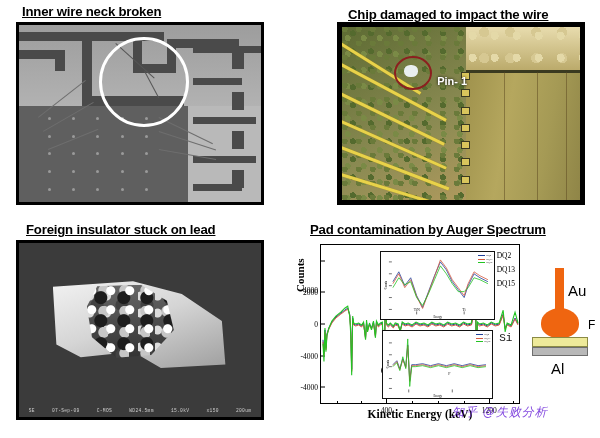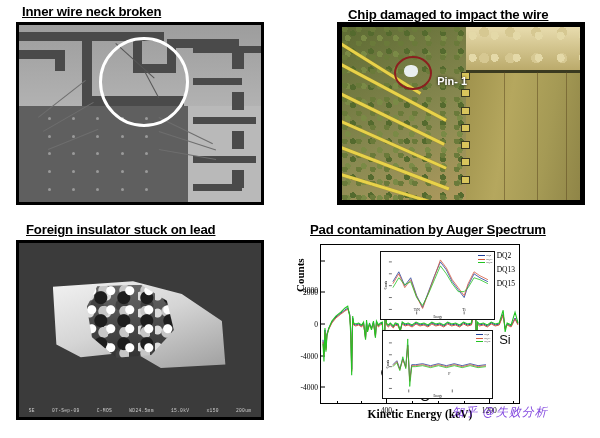--- a/index.html
+++ b/index.html
@@ -93,21 +93,21 @@
           font-weight:bold;font-size:11px;white-space:nowrap;}
   .ytick{position:absolute;right:calc(100% + 3px);transform:translateY(-50%);
          font-family:"Liberation Serif",serif;font-size:7.5px;white-space:nowrap;}
   .ytickmark{position:absolute;left:0;width:4px;height:1px;background:#000;transform:translateY(-50%);}
   .xtick{position:absolute;top:calc(100% + 3px);transform:translateX(-50%);
          font-family:"Liberation Serif",serif;font-size:7.5px;}
   .xtickmark{position:absolute;bottom:0;width:1px;height:4px;background:#000;}
   .xminor{position:absolute;bottom:0;width:1px;height:2.5px;background:#000;}
   #xlabel{position:absolute;left:20px;top:168px;width:200px;text-align:center;
           font-family:"Liberation Serif",serif;font-weight:bold;font-size:11.5px;}
-  .elabel{position:absolute;font-family:Liberation Sans, sans-serif;font-size:13px;color:#111;}
+  .elabel{position:absolute;font-family:Liberation Mono, monospace;font-size:11px;color:#111;}
   #legend{position:absolute;right:4px;top:6px;font-family:"Liberation Serif",serif;font-size:7.5px;}
   .lgrow{display:flex;align-items:center;margin-bottom:5px;}
   .lgline{width:18px;height:1.6px;margin-right:4px;}
   .inset{position:absolute;border:1px solid #111;background:#fff;overflow:hidden;}
   .ins-ylab{position:absolute;left:1px;top:50%;transform:translateY(-50%) rotate(-90deg);
             font-size:3px;font-family:"Liberation Serif",serif;}
   .ins-xlab{position:absolute;bottom:0px;width:100%;text-align:center;font-size:3px;
             font-family:"Liberation Serif",serif;}
   .ins-leg{position:absolute;right:2px;top:2px;font-size:2.6px;line-height:3.4px;
            font-family:"Liberation Serif",serif;}
@@ -379,16 +379,25 @@
         <div class="ins-leg">
           <div><i style="background:#21409a"></i><span>DQ2</span></div>
           <div><i style="background:#d2593f"></i><span>DQ13</span></div>
           <div><i style="background:#22c422"></i><span>DQ15</span></div>
         </div>
       </div>
     </div>
 
     <div id="xlabel">Kinetic Energy (keV)</div>
 
+    <div id="schem">
+      <div id="sch-wire"></div>
+      <div id="sch-ball"></div>
+      <div id="sch-ybar"></div>
+      <div id="sch-gbar"></div>
+      <div id="sch-au">Au</div>
+      <div id="sch-f">F</div>
+      <div id="sch-al">Al</div>
+    </div>
   </div>
 </div>
 
 <div id="watermark">知乎 @失败分析</div>
 
 </body></html>

